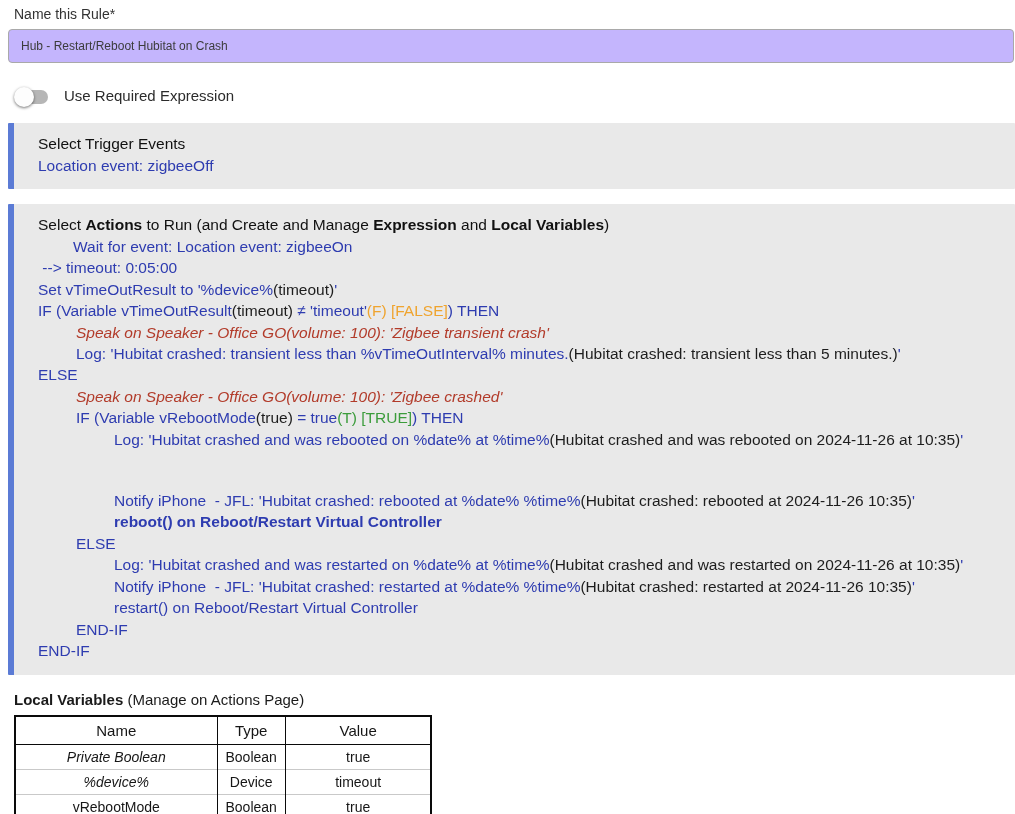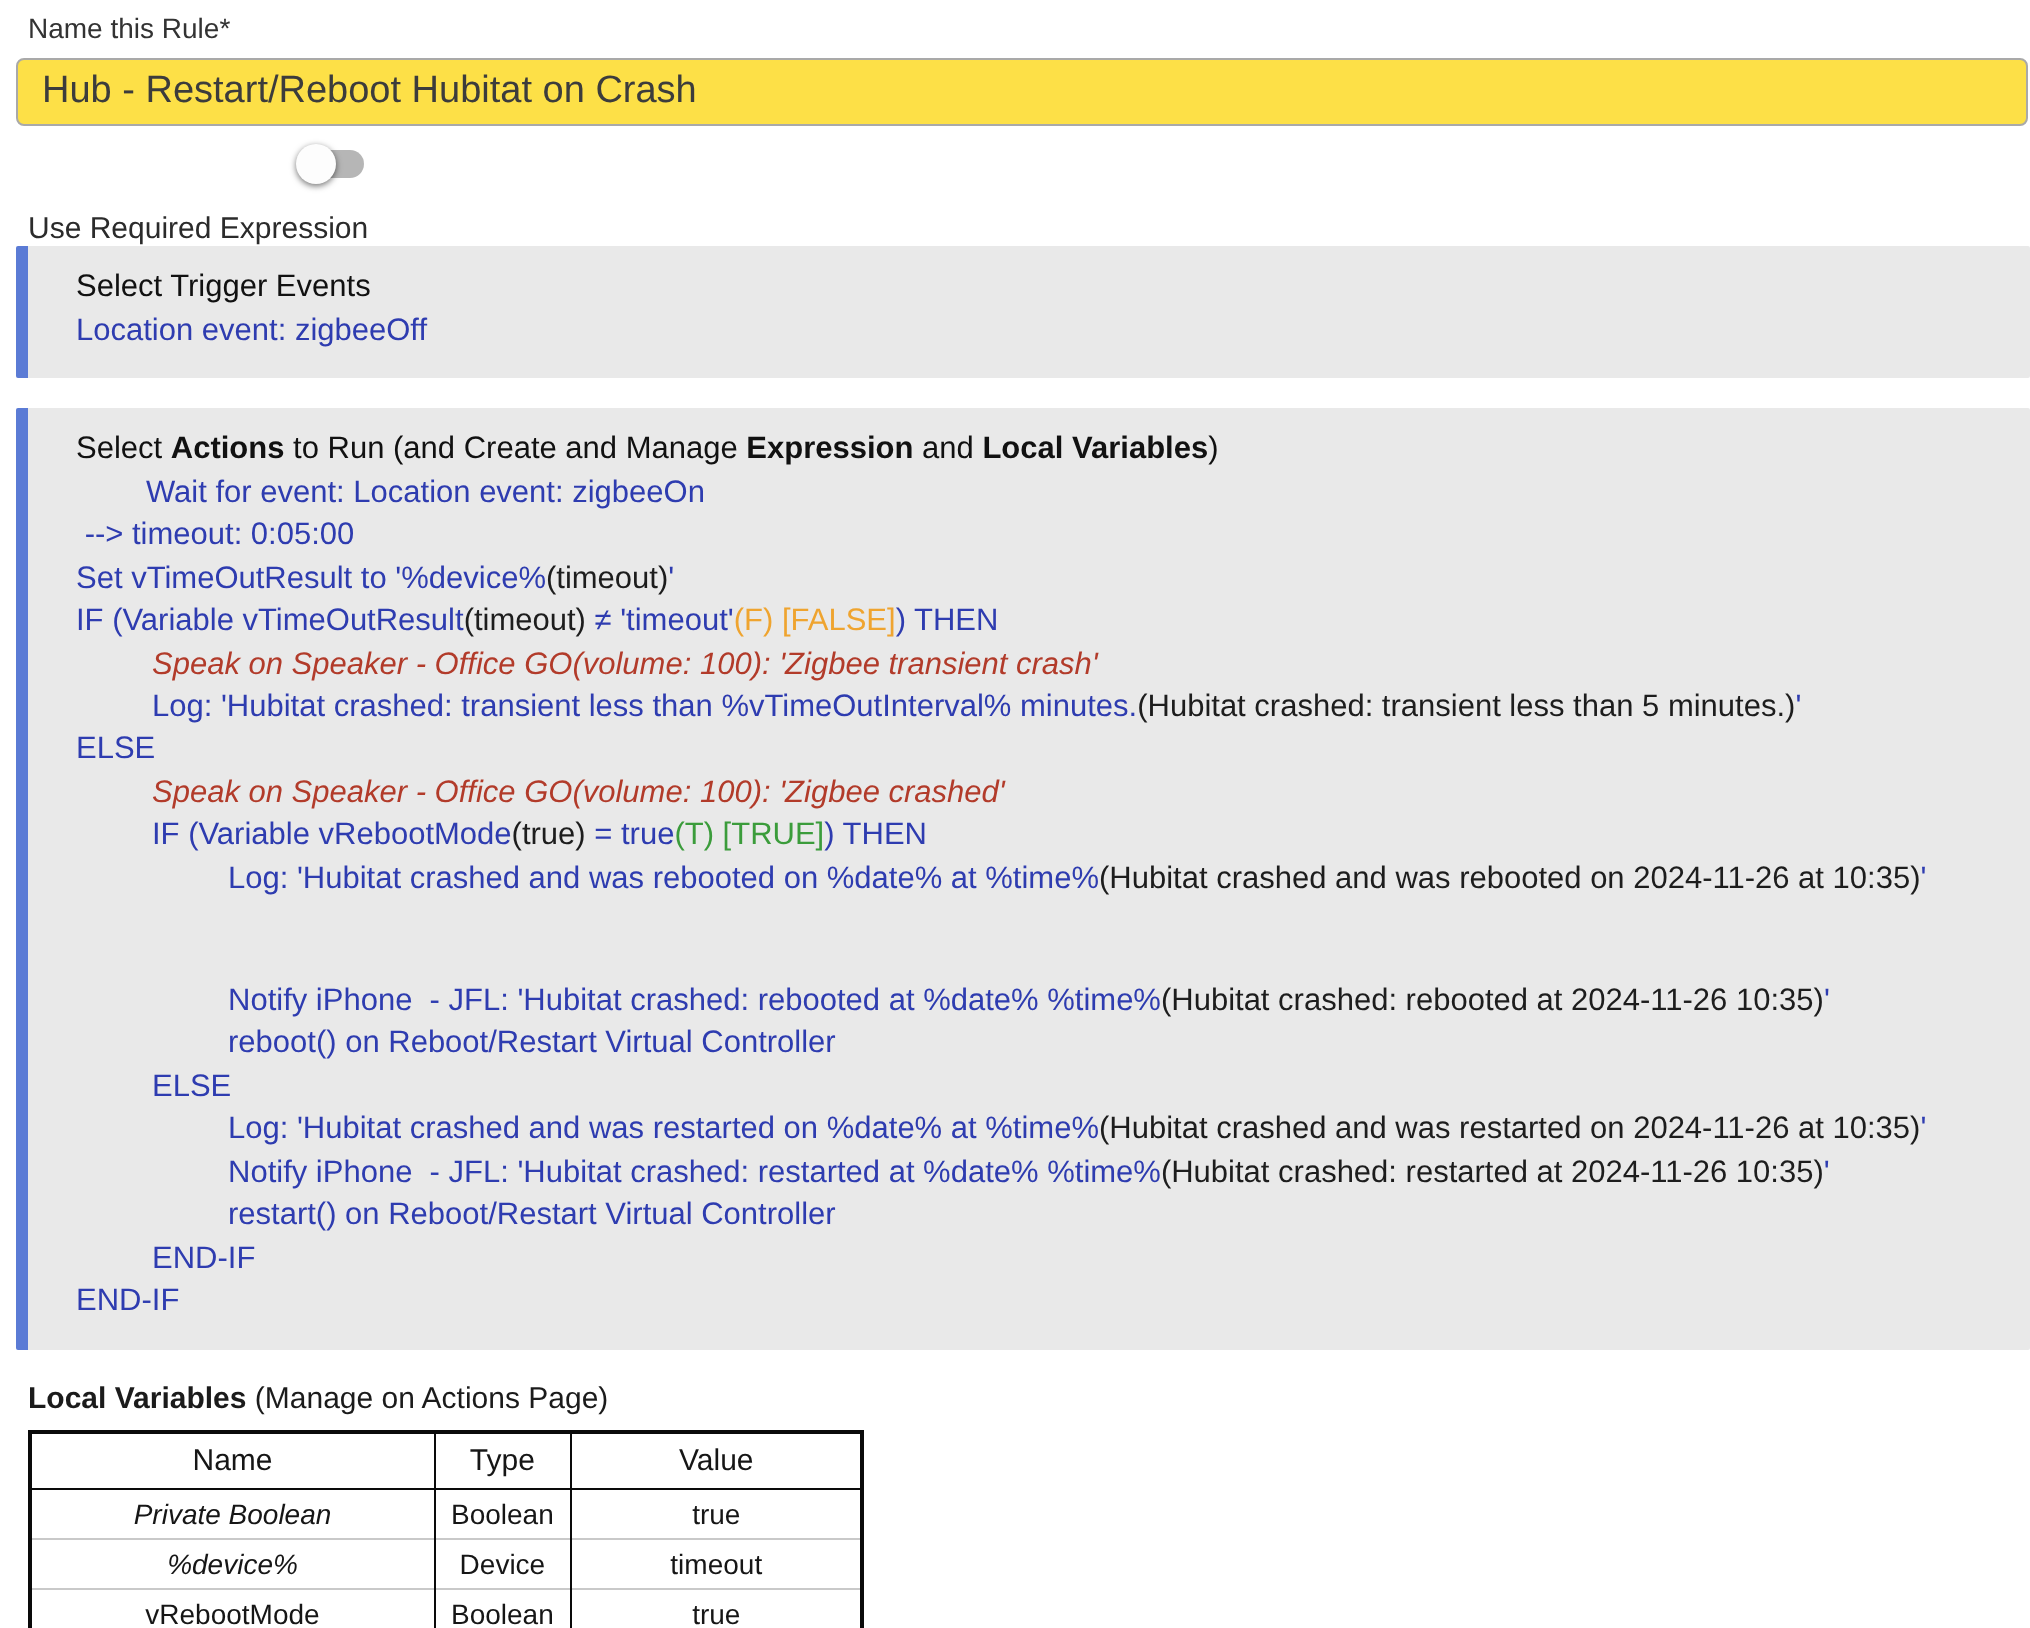--- a/index.html
+++ b/index.html
@@ -10,25 +10,25 @@
   html,body{background:#fff}
   body{
     width:1015px;height:814px;overflow:hidden;
     font-family:"Liberation Sans",sans-serif;color:var(--ink);
   }
   .page{padding:4px 0 0 8px;}
 
   .rule-label{display:block;margin:2px 0 7px 6px;font-size:14px;color:#333;}
   .rule-input{
     display:block;width:1006px;height:34px;border:1px solid #a9a9a9;border-radius:4px;
-    padding:0 12px;font-family:"Liberation Sans",sans-serif;font-size:19px;color:#3c3c3c;background:#fde047;outline:none;
+    padding:0 12px;font-family:"Liberation Sans",sans-serif;font-size:12px;color:#3c3c3c;background:#c4b5fd;outline:none;
   }
 
   .toggles-row{display:flex;align-items:center;margin:22px 0 0 6px;height:24px;}
-  .toggle-group{display:flex;align-items:flex-end;gap:14px;flex-direction:column;}
+  .toggle-group{display:flex;align-items:flex-start;gap:14px;}
   .toggle-group.second{margin-left:288px;}
   .switch{position:relative;display:inline-block;width:36px;height:20px;flex:none;cursor:pointer;}
   .switch .track{position:absolute;left:2px;top:3px;width:32px;height:14px;border-radius:7px;background:#9e9e9e;opacity:.75;}
   .switch .thumb{position:absolute;left:0;top:0;width:20px;height:20px;border-radius:50%;background:#fdfdfd;box-shadow:0 1px 3px rgba(0,0,0,.55);}
   .toggle-label{font-size:15px;color:#2b2b2b;}
 
   .panel{
     margin-top:14px;background:var(--panel-bg);
     border-left:6px solid var(--panel-border);
     padding:10px 22px 12px 24px;border-radius:1px;
@@ -90,21 +90,21 @@
         <div class="action-line" style="padding-left: 0px;"><span class="seg-blue"> --&gt; timeout: 0:05:00</span></div>
         <div class="action-line" style="padding-left: 0px;"><span class="seg-blue">Set vTimeOutResult to '%device%</span><span class="seg-ink">(timeout)</span><span class="seg-blue">'</span></div>
         <div class="action-line" style="padding-left: 0px;"><span class="seg-blue">IF (Variable vTimeOutResult</span><span class="seg-ink">(timeout)</span><span class="seg-blue"> ≠ 'timeout'</span><span class="seg-orange">(F) [FALSE]</span><span class="seg-blue">) THEN</span></div>
         <div class="action-line line-italic" style="padding-left: 38px;"><span class="seg-red">Speak on Speaker - Office GO(volume: 100): 'Zigbee transient crash'</span></div>
         <div class="action-line" style="padding-left: 38px;"><span class="seg-blue">Log: 'Hubitat crashed: transient less than %vTimeOutInterval% minutes.</span><span class="seg-ink">(Hubitat crashed: transient less than 5 minutes.)</span><span class="seg-blue">'</span></div>
         <div class="action-line" style="padding-left: 0px;"><span class="seg-blue">ELSE</span></div>
         <div class="action-line line-italic" style="padding-left: 38px;"><span class="seg-red">Speak on Speaker - Office GO(volume: 100): 'Zigbee crashed'</span></div>
         <div class="action-line" style="padding-left: 38px;"><span class="seg-blue">IF (Variable vRebootMode</span><span class="seg-ink">(true)</span><span class="seg-blue"> = true</span><span class="seg-green">(T) [TRUE]</span><span class="seg-blue">) THEN</span></div>
         <div class="action-line" style="padding-left: 76px;"><span class="seg-blue">Log: 'Hubitat crashed and was rebooted on %date% at %time%</span><span class="seg-ink">(Hubitat crashed and was rebooted on 2024-11-26 at 10:35)</span><span class="seg-blue">'</span></div>
         <div class="action-line" style="padding-left: 76px; margin-top: 40px;"><span class="seg-blue">Notify iPhone  - JFL: 'Hubitat crashed: rebooted at %date% %time%</span><span class="seg-ink">(Hubitat crashed: rebooted at 2024-11-26 10:35)</span><span class="seg-blue">'</span></div>
-        <div class="action-line" style="padding-left: 76px;"><span class="seg-blue">reboot() on Reboot/Restart Virtual Controller</span></div>
+        <div class="action-line" style="padding-left: 76px; font-weight: bold;"><span class="seg-blue">reboot() on Reboot/Restart Virtual Controller</span></div>
         <div class="action-line" style="padding-left: 38px;"><span class="seg-blue">ELSE</span></div>
         <div class="action-line" style="padding-left: 76px;"><span class="seg-blue">Log: 'Hubitat crashed and was restarted on %date% at %time%</span><span class="seg-ink">(Hubitat crashed and was restarted on 2024-11-26 at 10:35)</span><span class="seg-blue">'</span></div>
         <div class="action-line" style="padding-left: 76px;"><span class="seg-blue">Notify iPhone  - JFL: 'Hubitat crashed: restarted at %date% %time%</span><span class="seg-ink">(Hubitat crashed: restarted at 2024-11-26 10:35)</span><span class="seg-blue">'</span></div>
         <div class="action-line" style="padding-left: 76px;"><span class="seg-blue">restart() on Reboot/Restart Virtual Controller</span></div>
         <div class="action-line" style="padding-left: 38px;"><span class="seg-blue">END-IF</span></div>
         <div class="action-line" style="padding-left: 0px;"><span class="seg-blue">END-IF</span></div>
       </div>
   </section>
 
   <div class="lv-heading">

